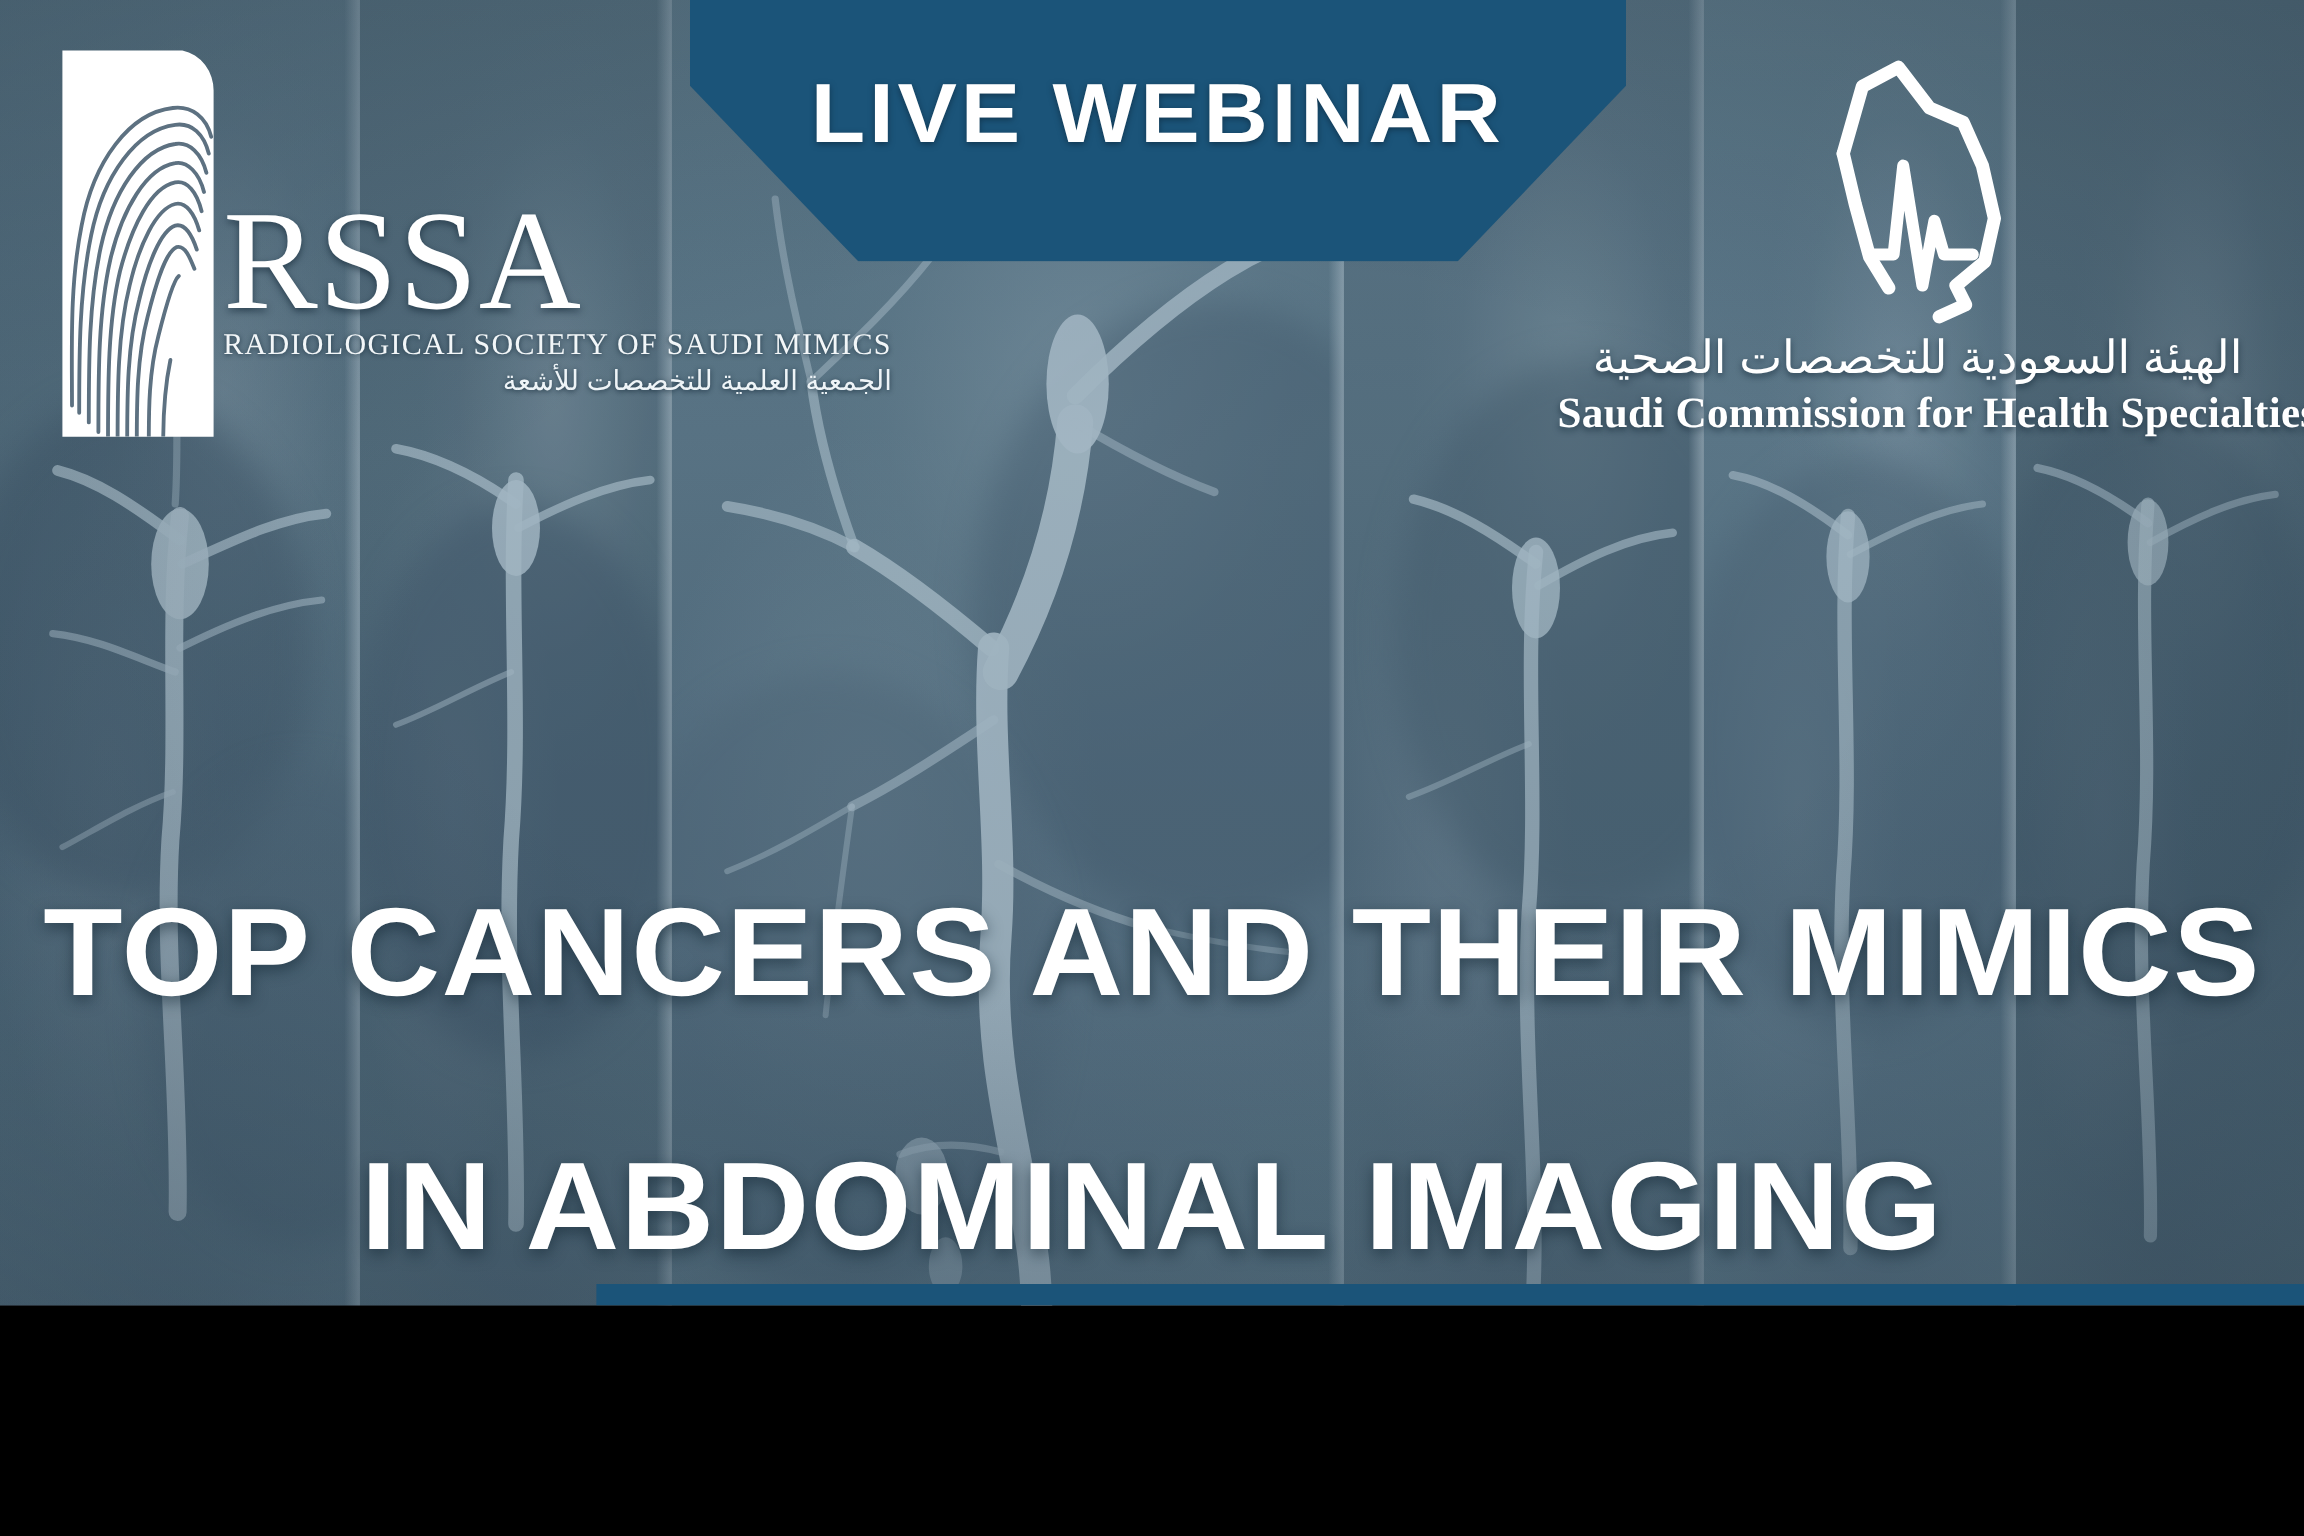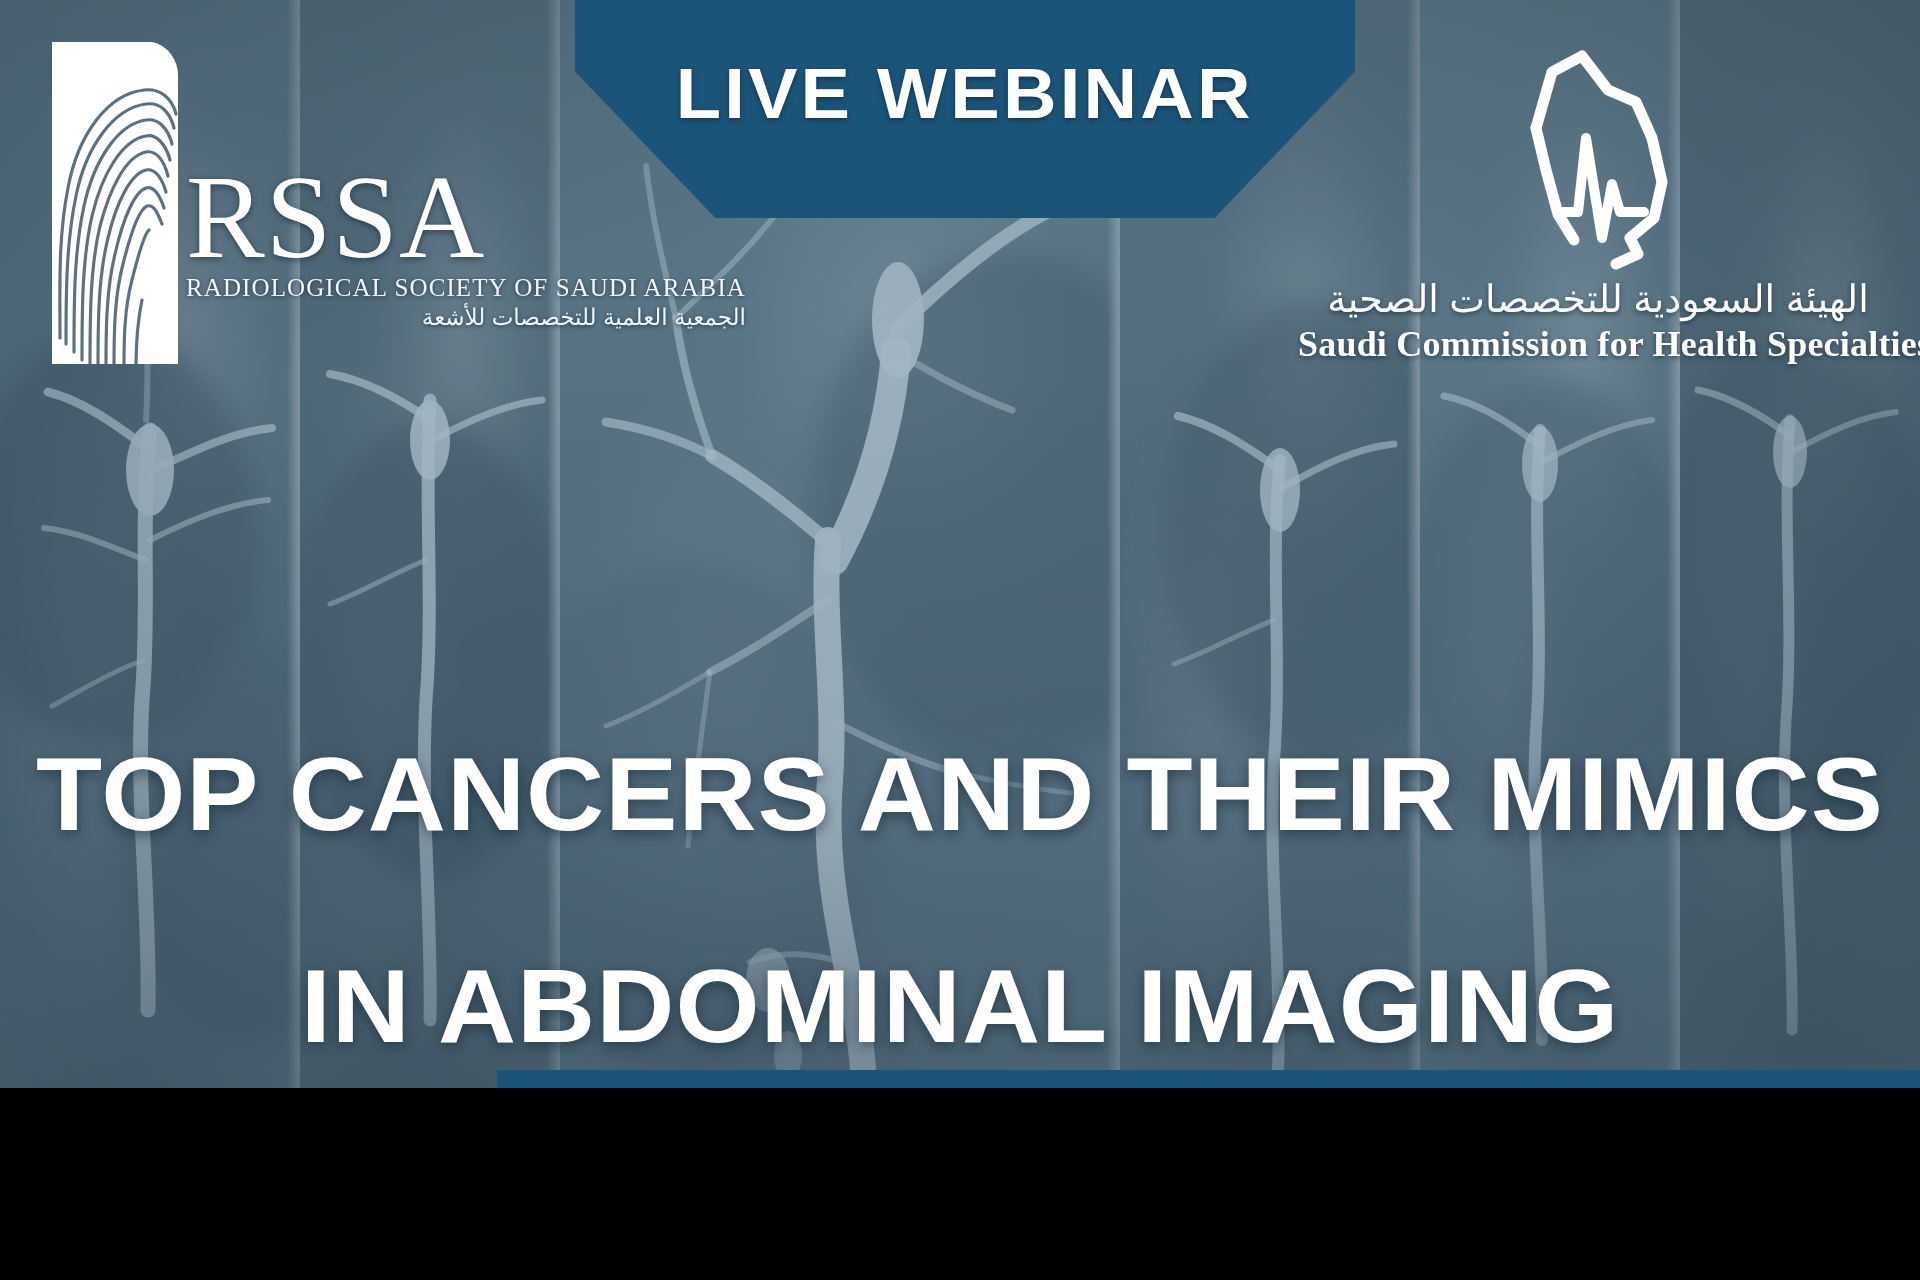--- a/index.html
+++ b/index.html
@@ -359,21 +359,21 @@
         <path d="M46 330 C 46 280, 46 230, 56 188 C 66 150, 82 118, 102 114 C 112 112, 120 122, 124 138"></path>
         <path d="M54 330 C 54 286, 54 240, 64 200 C 72 166, 86 136, 102 132 C 111 130, 118 140, 122 154"></path>
         <path d="M62 330 C 62 292, 62 250, 72 212 C 79 182, 90 154, 102 150 C 110 148, 116 158, 120 170"></path>
         <path d="M70 330 C 70 298, 70 260, 79 226 C 86 198, 94 172, 103 168 C 110 166, 114 176, 118 186"></path>
         <path d="M80 330 C 80 304, 80 272, 88 242 C 94 218, 100 196, 105 192"></path>
         <path d="M92 330 C 92 310, 93 286, 98 262"></path>
       </g>
     </svg>
     <div class="rssa-text">
       <div class="rssa-word">RSSA</div>
-      <div class="rssa-sub">RADIOLOGICAL SOCIETY OF SAUDI ARABIA</div>
+      <div class="rssa-sub">RADIOLOGICAL SOCIETY OF SAUDI MIMICS</div>
       <div class="rssa-ar">الجمعية العلمية للتخصصات للأشعة</div>
     </div>
   </div>
 
   <div class="scfhs-block">
     <svg class="scfhs-mark" viewBox="0 0 172 230">
       <g fill="none" stroke="#ffffff" stroke-width="11" stroke-linecap="round" stroke-linejoin="round">
 
         <path d="M24 86 L40 30 L70 14 L96 48 L124 60 L140 96 L150 140 L142 176 L118 196 L126 212 L104 222"></path>
         <path d="M24 86 L34 128 L46 172 L62 198"></path>

